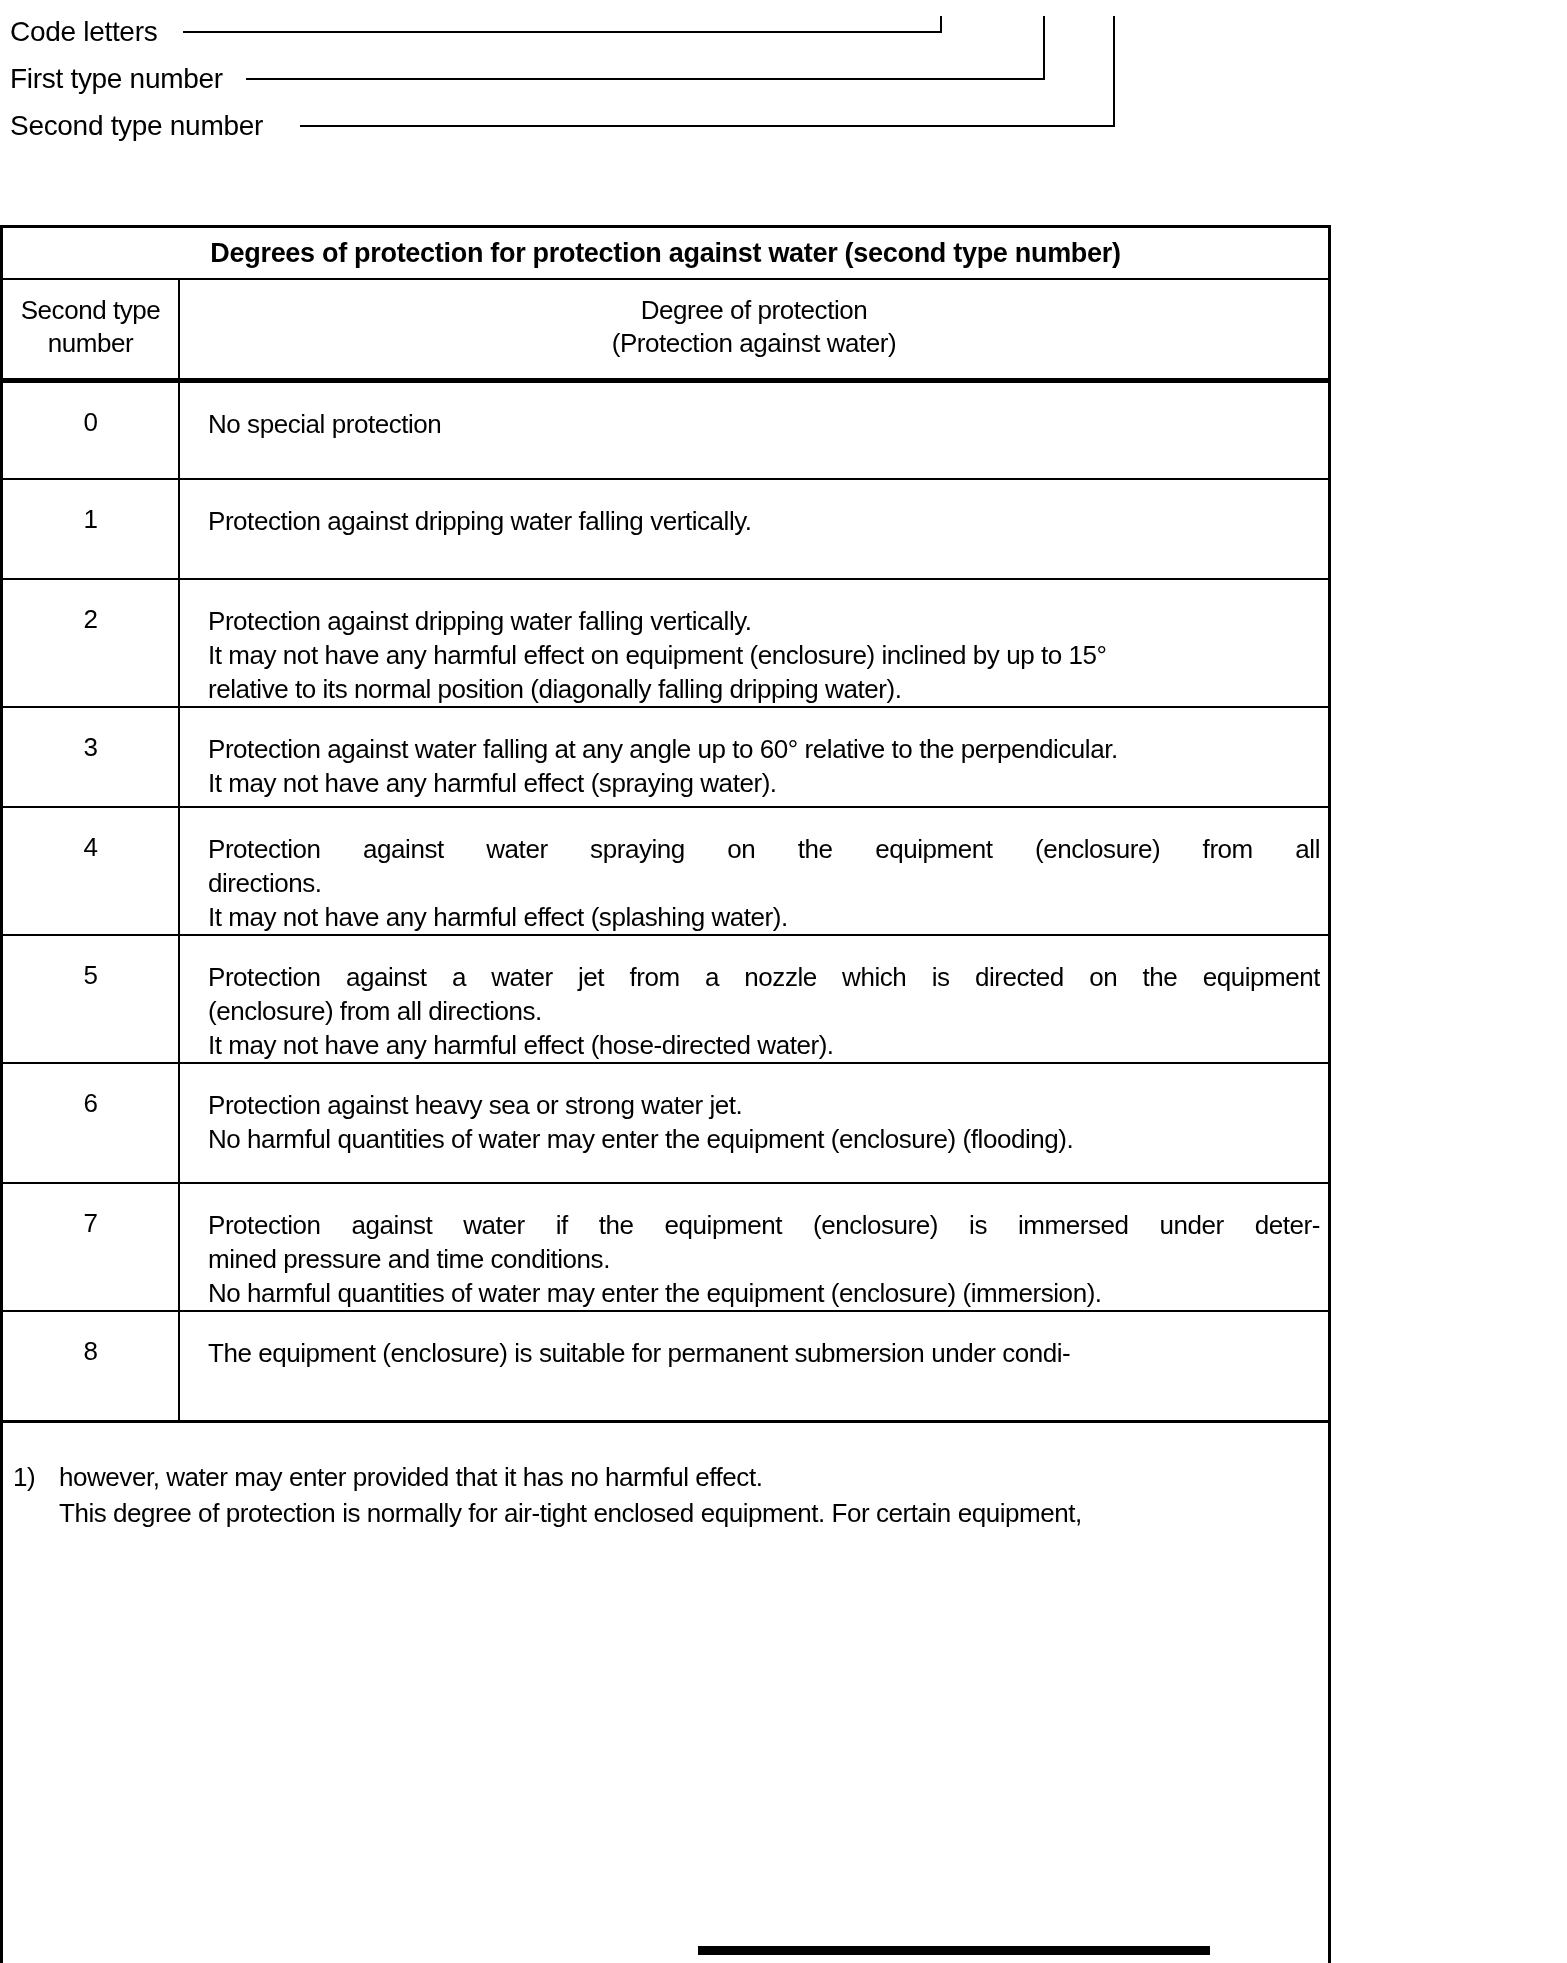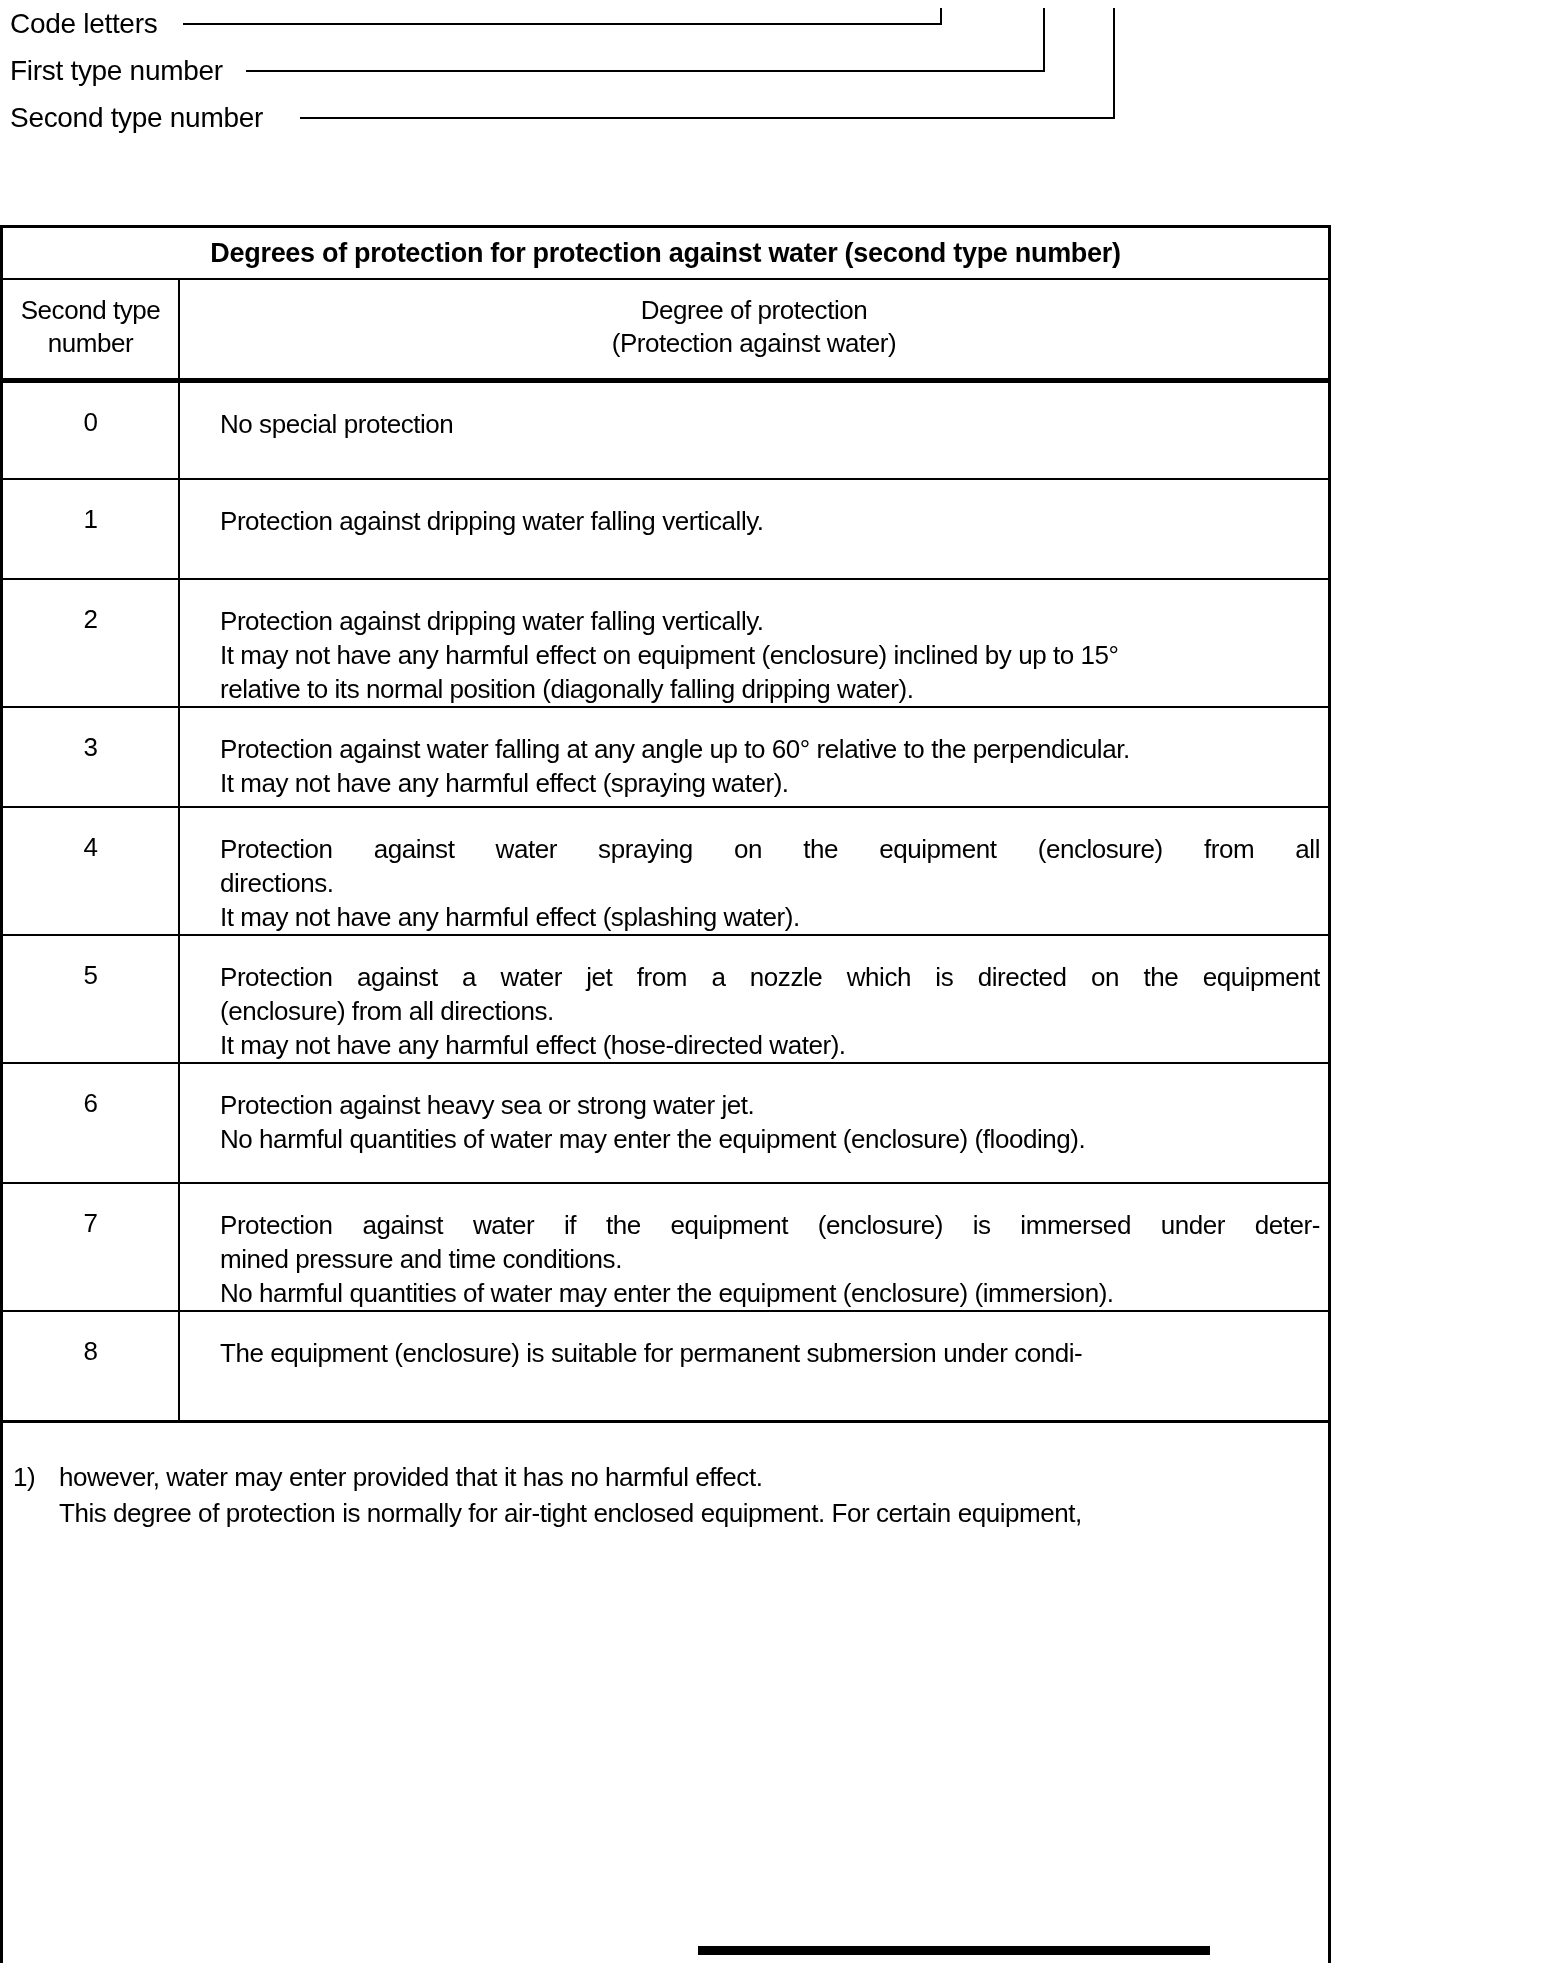--- a/index.html
+++ b/index.html
@@ -16,21 +16,21 @@
     overflow: hidden;
   }
   .page {
     position: absolute;
     inset: 0;
   }
 
   
   .callouts {
     position: absolute;
-    top: 8px; left: 0;
+    top: 16px; left: 0;
     width: 1250px;
     height: 135px;
   }
   .callout-label {
     position: absolute;
     left: 10px;
     font-size: 28px;
     line-height: 32px;
     letter-spacing: -0.3px;
     white-space: nowrap;
@@ -121,21 +121,20 @@
     border-bottom: 2px solid #000;
   }
   .row:last-child {
     border-bottom: 3px solid #000;
   }
   .row .num {
     padding-top: 24px;
   }
   .row .desc {
     padding: 24px 8px 0 28px;
-    margin-left: 12px;
   }
   .line {
     white-space: nowrap;
     line-height: 34px;
   }
   .line.j {
     white-space: normal;
     text-align: justify;
     height: 34px;
     overflow: hidden;

